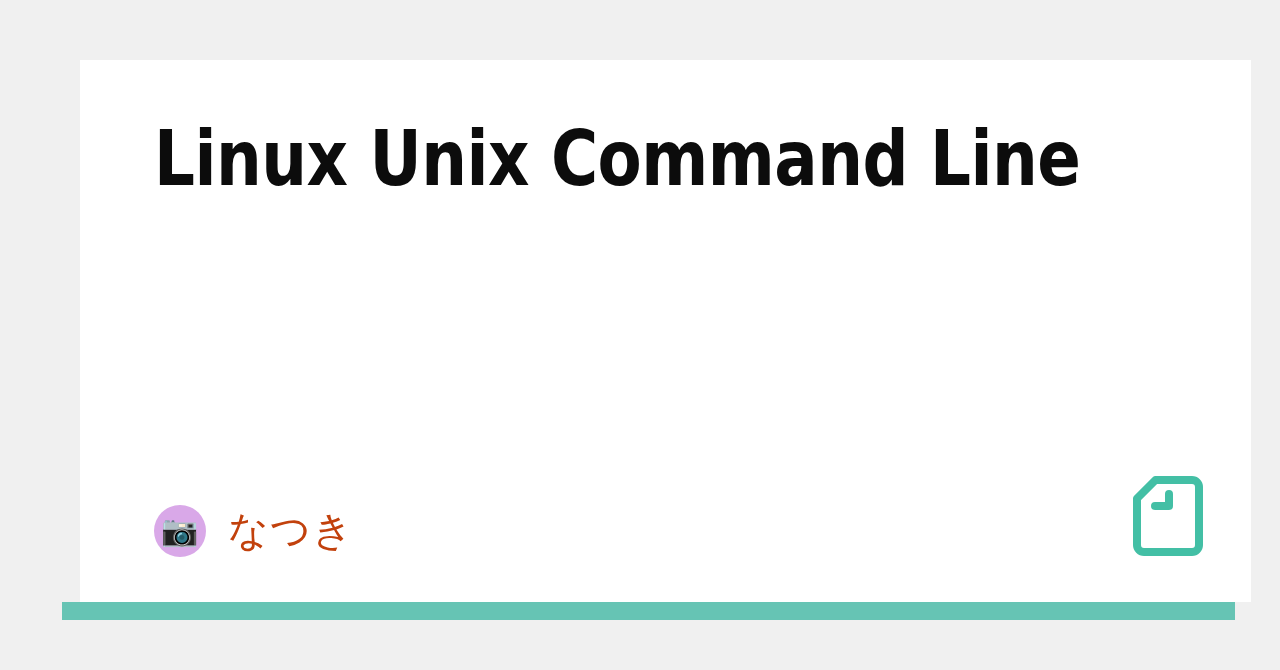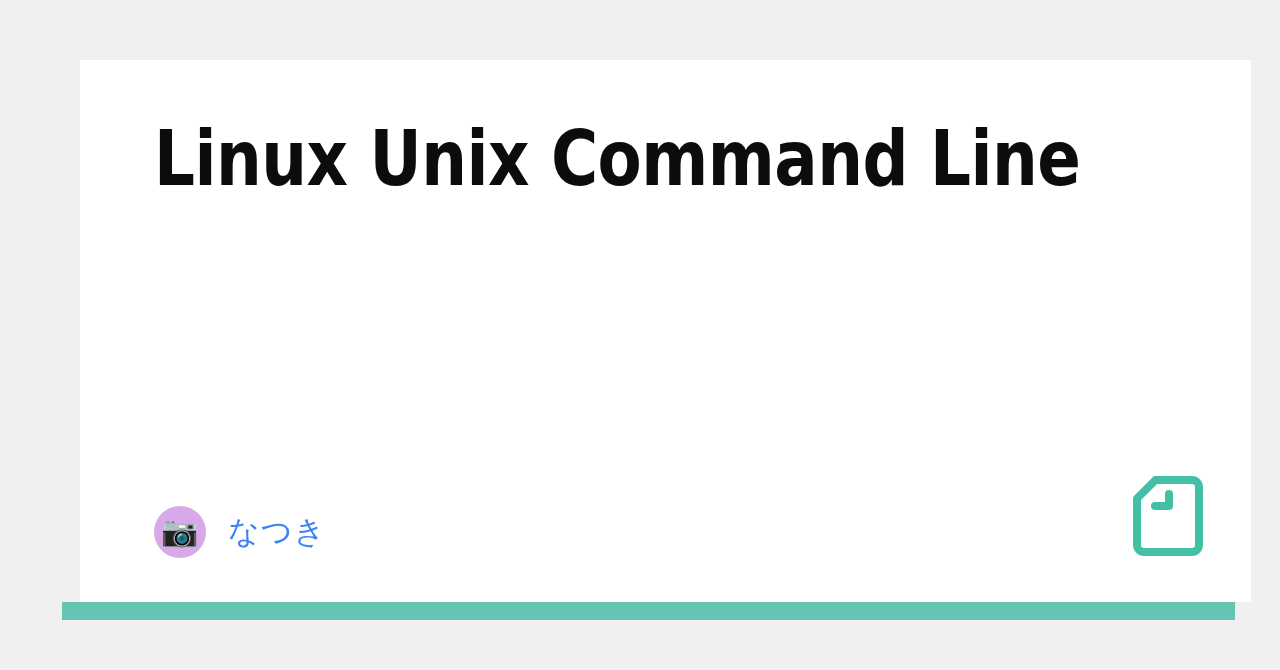--- a/index.html
+++ b/index.html
@@ -85,23 +85,23 @@
     flex: 0 0 auto;
   }
   #author-avatar .emoji {
     font-size: 30px;
     line-height: 1;
     font-family: "DejaVu Sans", sans-serif;
     color: #222;
     display: block;
   }
   #author-name {
-    font-size: 31px;
+    font-size: 40px;
     font-weight: 500;
-    color: #3b82f6;
+    color: #c2410c;
     font-family: "DejaVu Sans", "Liberation Sans", sans-serif;
     letter-spacing: 1px;
     white-space: nowrap;
   }
 
   
   #qiita-logo {
     position: absolute;
     right: 48px;
     bottom: 46px;

